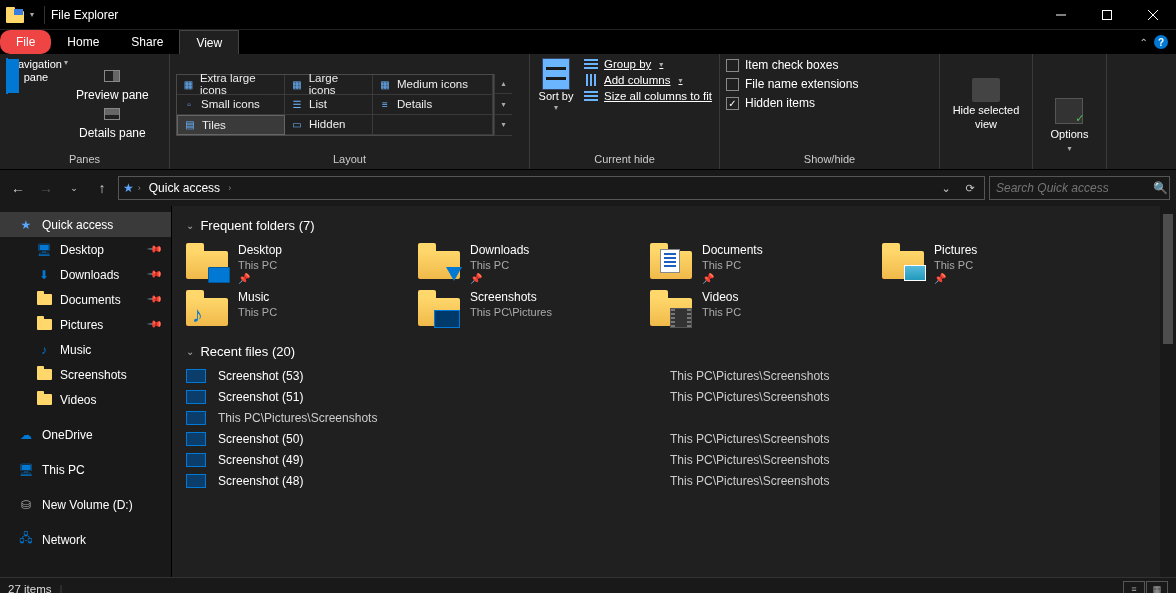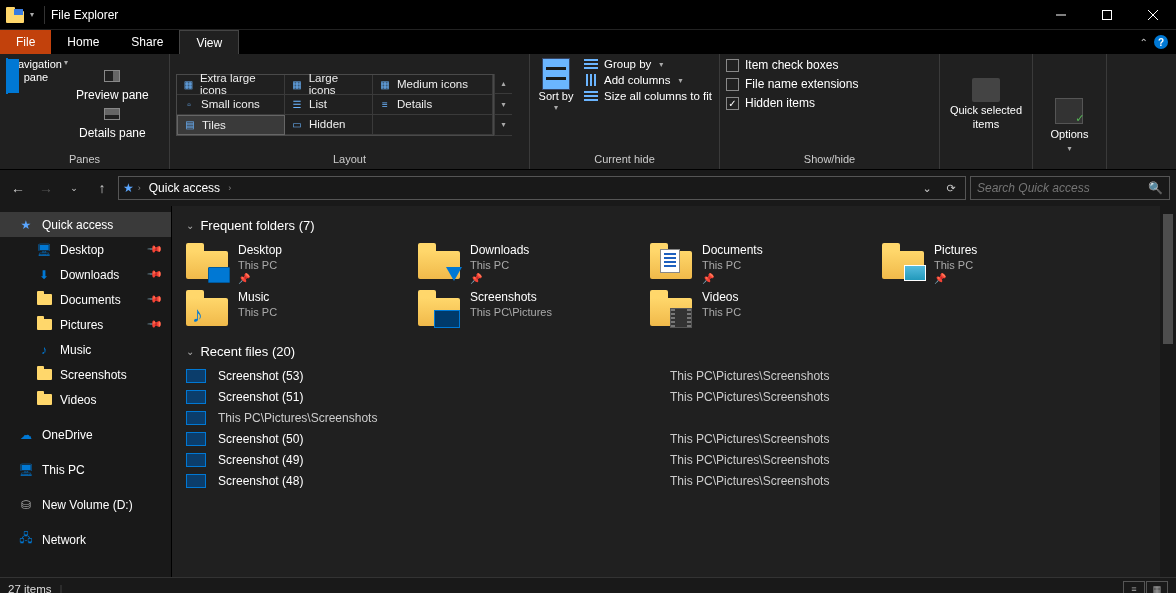--- a/index.html
+++ b/index.html
@@ -13,21 +13,21 @@
 .folder-glyph .tab  { position:absolute; top:0; left:0; width:9px; height:5px; background:#ffd76b; border-radius:1px 1px 0 0;}
 .folder-glyph .sheet{ position:absolute; top:2px; left:8px; width:9px; height:6px; background:#3a7ce0;}
 .titlebar .sep { width: 1px; height: 18px; background: #333; margin: 0 6px; }
 .titlebar .title { font-size: 12px; color: #fff; }
 .win-controls { margin-left: auto; display: flex; }
 .win-btn { width: 46px; height: 30px; display: flex; align-items: center; justify-content: center; color: #fff; font-size: 10px; }
 .win-btn svg { width: 10px; height: 10px; stroke: #fff; fill: none; }
 
 .menubar { height: 24px; background: #000; display: flex; align-items: stretch; position: relative; }
 .menu-tab { padding: 0 16px; display: flex; align-items: center; font-size: 12px; color: #fff; }
-.menu-tab.file { background: #c2410c; }
+.menu-tab.file { background: #ef4444; border-radius: 10px; }
 .menu-tab.active { background: #202020; border: 1px solid #444; border-bottom: none; }
 .menubar .right { margin-left: auto; display: flex; align-items: center; gap: 6px; padding-right: 8px; color: #ccc; }
 .help-icon { width:14px; height:14px; border-radius:50%; background:#0078d4; color:#fff; display:flex; align-items:center; justify-content:center; font-size:10px; font-weight:bold;}
 
 .ribbon { height: 116px; background: #202020; display: flex; border-bottom: 1px solid #000; }
 .ribbon-group { border-right: 1px solid #3a3a3a; display: flex; flex-direction: column; padding: 4px 6px 2px; }
 .ribbon-group .body { flex: 1; display: flex; }
 .ribbon-group .label { text-align: center; font-size: 11px; color: #ccc; padding: 2px 0; }
 .panes-group { width: 170px; }
 .nav-btn { display: flex; flex-direction: row; align-items: flex-start; justify-content: center; width: 62px; gap: 2px; }
@@ -47,21 +47,21 @@
 .layout-scroll { width: 18px; border-left:1px solid #3a3a3a; display:flex; flex-direction:column;}
 .layout-scroll div{flex:1;display:flex;align-items:center;justify-content:center;color:#aaa;font-size:8px;border-bottom:1px solid #3a3a3a;}
 
 .currentview-group { width: 190px; }
 .cv-body { display: flex; gap: 8px; }
 .sort-btn { display: flex; flex-direction: column; align-items: center; width: 40px; }
 .sort-btn .ico { width: 28px; height: 32px; background:#6bb5ff; border:1px solid #346; position:relative;}
 .sort-btn .ico::before,.sort-btn .ico::after{content:"";position:absolute;left:3px;right:3px;height:3px;background:#1a1a1a;}
 .sort-btn .ico::before{top:8px;}.sort-btn .ico::after{top:18px;}
 .cv-opts { display:flex; flex-direction:column; gap:4px; }
-.cv-opts .opt { display:flex; align-items:center; gap:6px; font-size:11.5px; }
+.cv-opts .opt { display:flex; align-items:center; gap:6px; font-size:11.5px;text-decoration:underline; }
 .cv-opts .oi { width:14px; height:12px; position:relative;}
 .cv-opts .oi span{position:absolute;left:0;width:100%;height:2px;background:#6bb5ff;}
 
 .showhide-group { width: 220px; }
 .sh-body { display: flex; gap: 10px; align-items: flex-start; }
 .sh-checks { display: flex; flex-direction: column; gap: 5px; }
 .sh-check { display: flex; align-items: center; gap: 6px; font-size: 12px; }
 .sh-check .cb { width: 13px; height: 13px; border: 1px solid #888; display:flex;align-items:center;justify-content:center;font-size:10px;color:#fff;}
 .sh-check .cb.checked::after{content:"✓";}
 .hide-btn { display: flex; flex-direction: column; align-items: center; width: 80px; text-align:center; font-size:11px; line-height:1.2; gap:2px; }
@@ -74,21 +74,21 @@
 
 .addressbar { height: 36px; background: #191919; display: flex; align-items: center; padding: 0 6px; gap: 4px; }
 .nav-arrow { width: 24px; height: 24px; display:flex; align-items:center; justify-content:center; color:#ccc; font-size:14px; }
 .nav-arrow.dis { color:#555; }
 .addr-field { flex: 1; height: 24px; border: 1px solid #555; background: #191919; display: flex; align-items: center; padding: 0 4px; gap: 4px; }
 .addr-field .star { color:#5aa6ff; font-size:12px; }
 .addr-field .crumb { font-size:12px; padding:0 4px; }
 .addr-field .chev { color:#888; font-size:9px; }
 .addr-field .spacer { flex:1; }
 .addr-field .dd,.addr-field .refresh { color:#ccc; width:20px; text-align:center; font-size:11px; }
-.search-field { width: 200px; height: 24px; border: 1px solid #555; background:#191919; display:flex; align-items:center; padding:0 6px; }
+.search-field { width: 181px; height: 24px; border: 1px solid #555; background:#191919; display:flex; align-items:center; padding:0 6px; }
 .search-field input { flex:1; background:transparent; border:none; color:#888; font-size:12px; outline:none; font-style:italic;}
 .search-field .mag { color:#ccc; font-size:12px; }
 
 .main { display: flex; height: 371px; background:#191919; }
 .sidebar { width: 172px; background:#191919; border-right:1px solid #000; overflow:hidden; padding-top:6px; }
 .tree-item { display:flex; align-items:center; height:25px; padding-left:18px; gap:8px; font-size:12px; position:relative; }
 .tree-item.l2 { padding-left: 36px; }
 .tree-item.sel { background:#3a3a3a; }
 .tree-item .pin { margin-left:auto; margin-right:10px; color:#888; font-size:10px; transform:rotate(45deg);}
 .ti-ico { width:16px; height:14px; display:flex; align-items:center; justify-content:center; }
@@ -303,21 +303,21 @@
           </div>
       </div>
     </div>
     <div class="label">Show/hide</div>
   </div>
 
   <div class="ribbon-group" style="border-right:1px solid #3a3a3a;">
     <div class="body" style="align-items:center;">
       <div class="hide-btn">
         <div class="ico"></div>
-        <span>Quick selected items</span>
+        <span>Hide selected view</span>
       </div>
     </div>
     <div class="label">&nbsp;</div>
   </div>
 
   <div class="ribbon-group options-group">
     <div class="body" style="align-items:center;justify-content:center;">
       <div class="opt-btn">
         <div class="ico"></div>
         <span style="font-size:11px;">Options</span>

